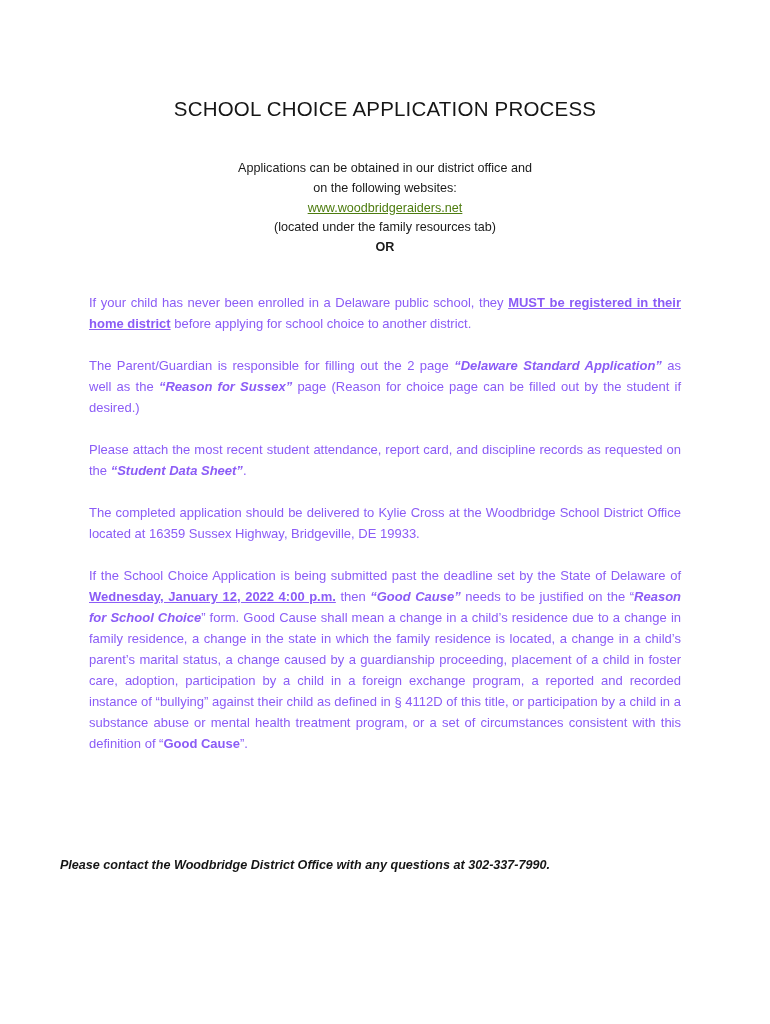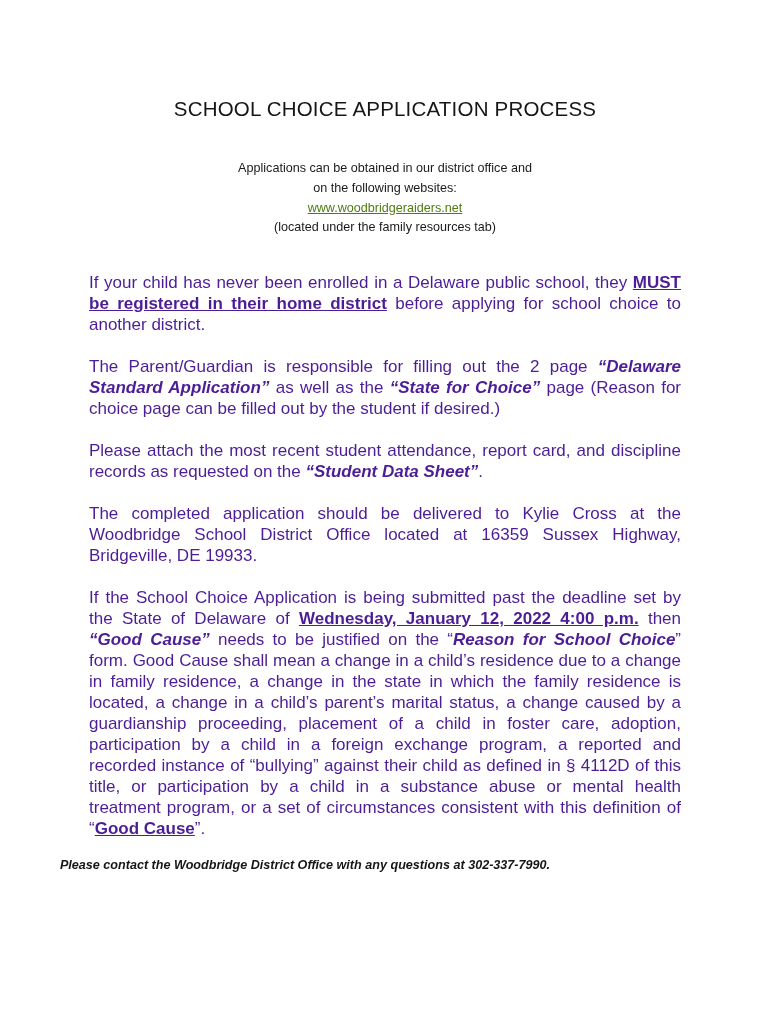--- a/index.html
+++ b/index.html
@@ -61,44 +61,43 @@
     text-decoration: underline;
     text-underline-offset: 1px;
   }
 
   
   .body-block {
     margin-top: 34px;
   }
   p.para {
     margin: 0 0 20px 0;
-    font-size: 17px;
+    font-size: 13px;
     line-height: 21px;
     text-align: justify;
     text-justify: inter-word;
-    color: #4c1d95;
+    color: #8b5cf6;
   }
   p.para:last-child {
     margin-bottom: 0;
   }
   p.para.loose {
     margin-bottom: 21px;
   }
   .bu {
     font-weight: bold;
     text-decoration: underline;
     text-underline-offset: 1px;
   }
   .bi {
     font-weight: bold;
     font-style: italic;
   }
   .b {
     font-weight: bold;
-    text-decoration: underline;
   }
 
   
   .footer-block {
     position: absolute;
     left: 0;
     top: 856px;
     width: 610px;
     text-align: center;
   }
@@ -120,27 +119,28 @@
       <div class="title-line">SCHOOL CHOICE APPLICATION PROCESS</div>
     </div>
 
     <div class="intro-block">
       <div class="intro-line">Applications can be obtained in our district office and</div>
       <div class="intro-line">on the following websites:</div>
       <div class="intro-line">
         <a class="link" href="#">www.woodbridgeraiders.net</a>
       </div>
       <div class="intro-line">(located under the family resources tab)</div>
+      <div class="intro-line bold">OR</div>
     </div>
 
     <div class="body-block">
 
       <p class="para loose"><span>If your child has never been enrolled in a Delaware public school, they </span><span class="bu">MUST be registered in their home district</span><span> before applying for school choice to another district.</span></p>
 
-      <p class="para loose"><span>The Parent/Guardian is responsible for filling out the 2 page </span><span class="bi">“Delaware Standard Application”</span><span> as well as the </span><span class="bi">“State for Choice”</span><span> page (Reason for choice page can be filled out by the student if desired.)</span></p>
+      <p class="para loose"><span>The Parent/Guardian is responsible for filling out the 2 page </span><span class="bi">“Delaware Standard Application”</span><span> as well as the </span><span class="bi">“Reason for Sussex”</span><span> page (Reason for choice page can be filled out by the student if desired.)</span></p>
 
       <p class="para loose"><span>Please attach the most recent student attendance, report card, and discipline records as requested on the </span><span class="bi">“Student Data Sheet”</span><span>.</span></p>
 
       <p class="para loose">The completed application should be delivered to Kylie Cross at the Woodbridge School District Office located at 16359 Sussex Highway, Bridgeville, DE 19933.</p>
 
       <p class="para"><span>If the School Choice Application is being submitted past the deadline set by the State of Delaware of </span><span class="bu">Wednesday, January 12, 2022 4:00 p.m.</span><span> then </span><span class="bi">“Good Cause”</span><span> needs to be justified on the “</span><span class="bi">Reason for School Choice</span><span>” form.  Good Cause shall mean a change in a child’s residence due to a change in family residence, a change in the state in which the family residence is located, a change in a child’s parent’s marital status, a change caused by a guardianship proceeding, placement of a child in foster care, adoption, participation by a child in a foreign exchange program, a reported and recorded instance of “bullying” against their child as defined in § 4112D of this title, or participation by a child in a substance abuse or mental health treatment program, or a set of circumstances consistent with this definition of “</span><span class="b">Good Cause</span><span>”.</span></p>
 
     </div>
   </div>
 

